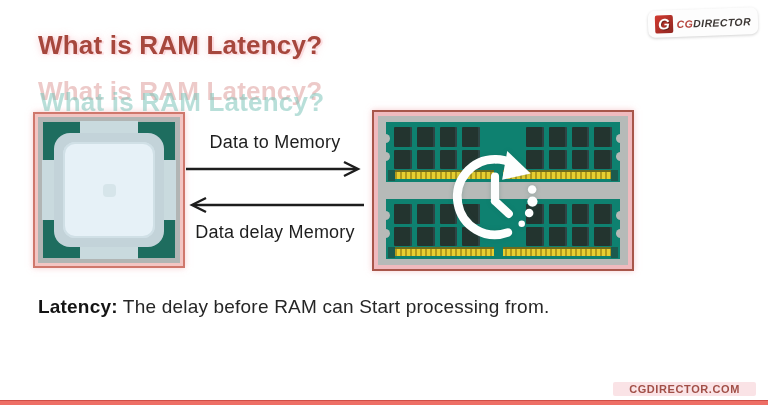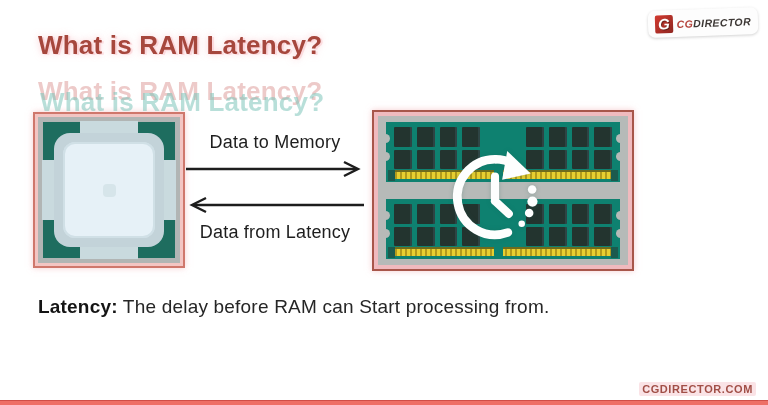--- a/index.html
+++ b/index.html
@@ -115,21 +115,21 @@
   .clock-icon { position:absolute; left:70px; top:34px; width:102px; height:102px; z-index:4;
                 filter:drop-shadow(0 0 2px rgba(20,90,80,.25)); }
 
   
   .definition { position:absolute; left:38px; top:296px; font-size:19px; color:#262626; letter-spacing:.2px; }
   .definition b { font-weight:bold; color:#141414;margin-top:16px; }
 
   .watermark {
     position:absolute; right:12px; bottom:9px; font-size:11px; font-weight:bold;
     color:#a14f47; letter-spacing:.6px;
-    background:rgba(246,199,205,.5); padding:1px 3px; border-radius:2px;
+    background:rgba(246,199,205,.5); padding:1px 16px; border-radius:2px;
   }
   .bottom-bar { position:absolute; left:0; right:0; bottom:0; height:5px; background:#ee6f66; border-top:1px solid #cf4f48; }
 </style>
 </head>
 <body>
 
 <div class="stage">
 
   <div class="bg-layer">
     <div class="cb cb-rect1"></div>
@@ -168,21 +168,21 @@
   <div class="flow">
     <div class="flow-label top">Data to Memory</div>
     <svg class="arrow-svg arrow-right" viewBox="0 0 182 18">
       <line x1="2" y1="9" x2="172" y2="9" stroke="#1d1d1d" stroke-width="2.4"></line>
       <path d="M160 2 L174 9 L160 16" fill="none" stroke="#1d1d1d" stroke-width="2.4" stroke-linejoin="miter"></path>
     </svg>
     <svg class="arrow-svg arrow-left" viewBox="0 0 182 18">
       <line x1="180" y1="9" x2="10" y2="9" stroke="#1d1d1d" stroke-width="2.4"></line>
       <path d="M22 2 L8 9 L22 16" fill="none" stroke="#1d1d1d" stroke-width="2.4" stroke-linejoin="miter"></path>
     </svg>
-    <div class="flow-label bottom">Data from Latency</div>
+    <div class="flow-label bottom">Data delay Memory</div>
   </div>
 
   <div class="ram-box">
     <div class="ram-stick">
       <div class="chip-area">
         <div class="chip-group">
             <div class="chip"></div>
             <div class="chip"></div>
             <div class="chip"></div>
             <div class="chip"></div>

